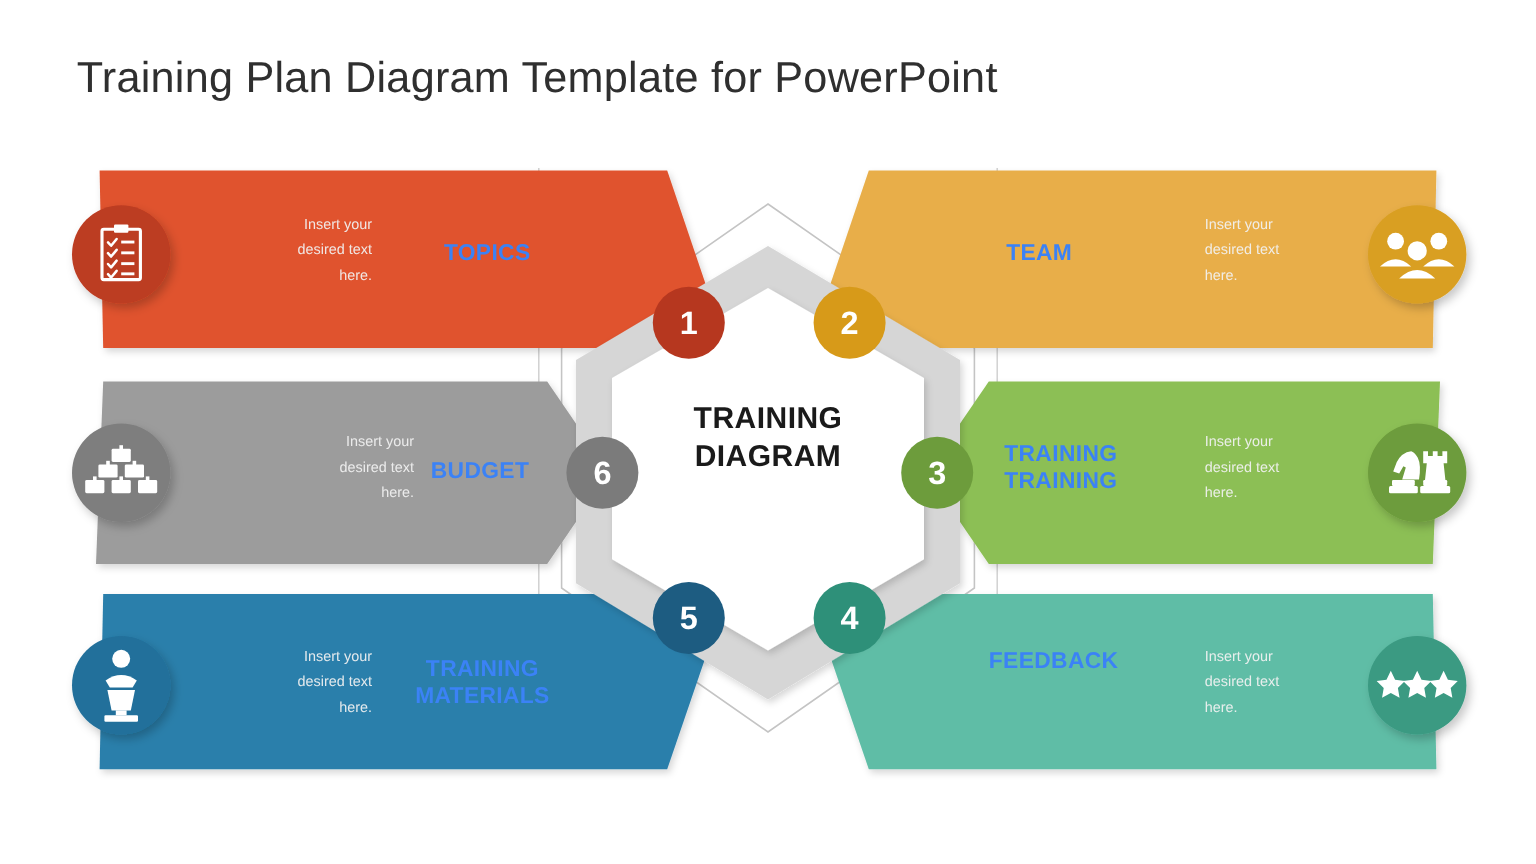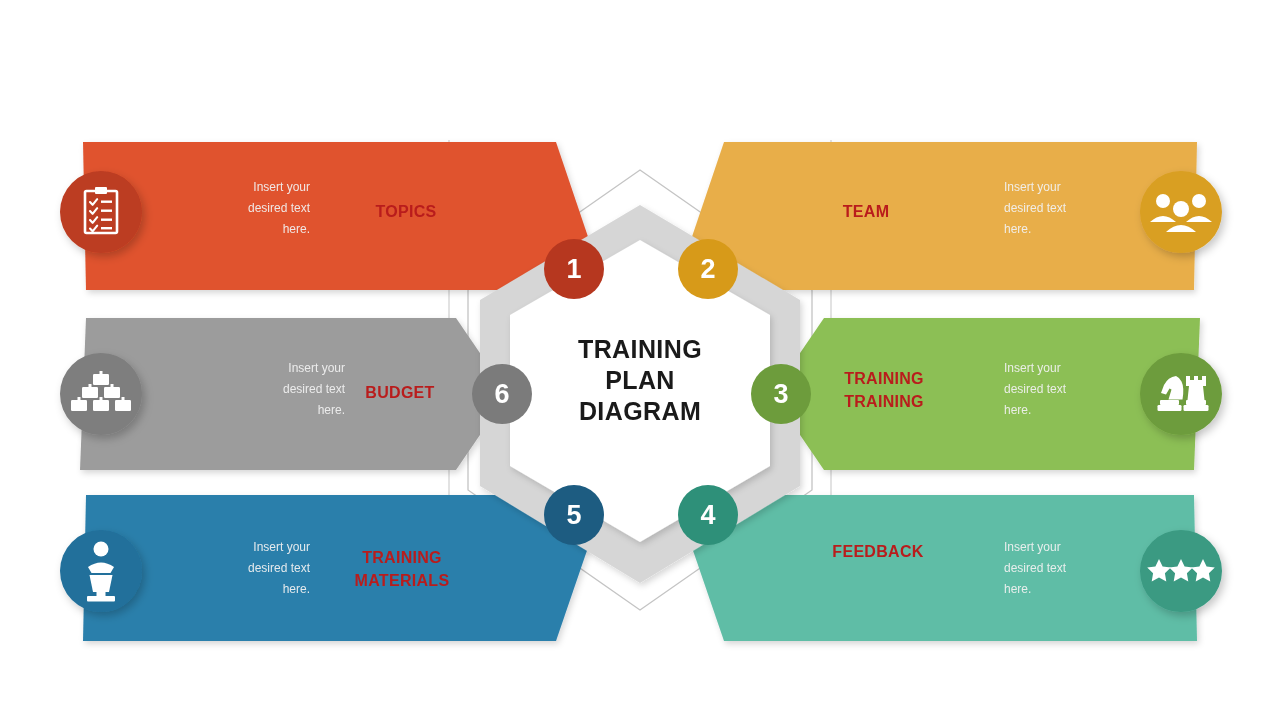--- a/index.html
+++ b/index.html
@@ -11,22 +11,22 @@
     position:relative;
   }
   #stage{position:absolute;left:0;top:0;width:1280px;height:720px;}
   #slide-title{
     position:absolute;left:64px;top:44px;
     font-size:36px;font-weight:400;color:#2f2f2f;
     letter-spacing:0.2px;white-space:nowrap;
   }
   svg.layer{position:absolute;left:0;top:0;width:1280px;height:720px;}
   .band-label{
-    position:absolute;font-weight:bold;color:#b91c1c;
-    font-size:16px;line-height:23px;text-align:center;
+    position:absolute;font-weight:bold;color:#3b82f6;
+    font-size:19px;line-height:23px;text-align:center;
     letter-spacing:0.3px;
   }
   .band-desc{
     position:absolute;color:#f2f2f2;
     font-size:12px;line-height:21px;
     opacity:.93;
   }
   .center-title{
     position:absolute;left:520px;top:334px;width:240px;
     text-align:center;font-weight:bold;color:#1a1a1a;
@@ -36,20 +36,21 @@
     position:absolute;color:#ffffff;font-weight:bold;
     font-size:27px;width:60px;text-align:center;
     line-height:60px;
   }
 </style>
 </head>
 <body>
 
 <div id="stage">
 
+  <div id="slide-title">Training Plan Diagram Template for PowerPoint</div>
 
   <svg class="layer" viewBox="0 0 1280 720">
     <defs>
       <filter id="softshadow" x="-40%" y="-40%" width="180%" height="180%">
         <feDropShadow dx="3" dy="4" stdDeviation="4" flood-color="#000000" flood-opacity="0.22"></feDropShadow>
       </filter>
       <filter id="bandshadow" x="-20%" y="-30%" width="150%" height="170%">
         <feDropShadow dx="2" dy="3" stdDeviation="3" flood-color="#000000" flood-opacity="0.16"></feDropShadow>
       </filter>
     </defs>
@@ -153,21 +154,20 @@
 
   <div class="num" style="left:544px;top:239px;">1</div>
   <div class="num" style="left:678px;top:239px;">2</div>
   <div class="num" style="left:751px;top:364px;">3</div>
   <div class="num" style="left:678px;top:485px;">4</div>
   <div class="num" style="left:544px;top:485px;">5</div>
   <div class="num" style="left:472px;top:364px;">6</div>
 
   <div class="center-title">
     <div>TRAINING</div>
-    <div>PLAN</div>
     <div>DIAGRAM</div>
   </div>
 
   <div class="band-desc" style="left:165px;top:177px;width:145px;text-align:right;">
     <div>Insert your</div>
     <div>desired text</div>
     <div>here.</div>
   </div>
   <div class="band-label" style="left:338px;top:200px;width:136px;">TOPICS</div>
 

